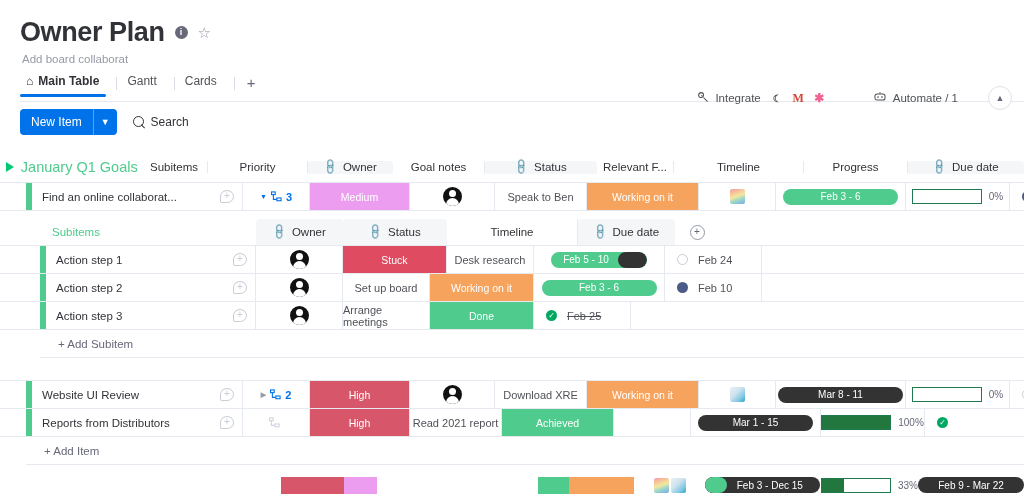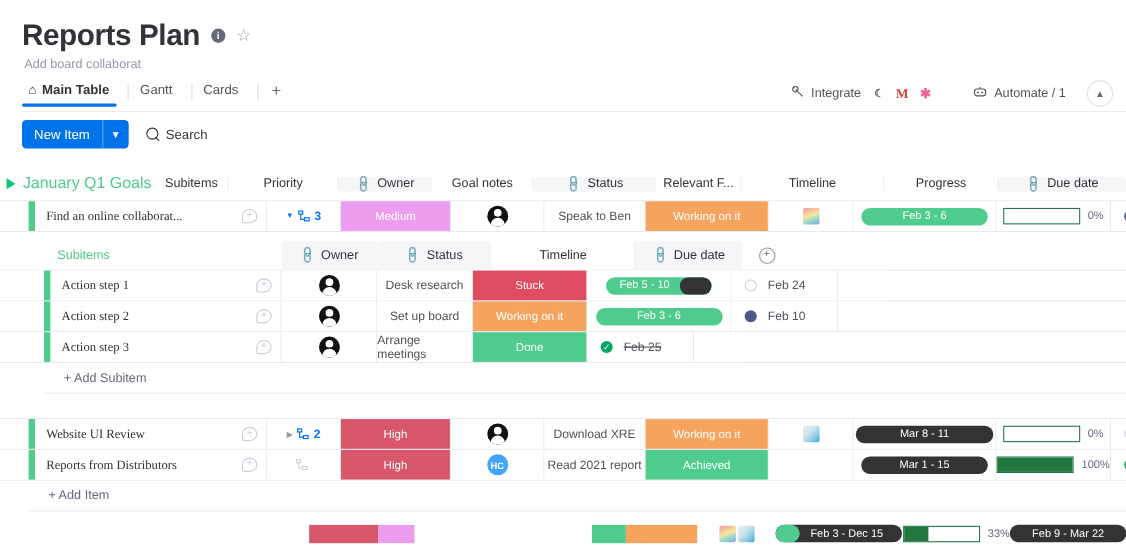--- a/index.html
+++ b/index.html
@@ -36,22 +36,22 @@
     content: ""; position: absolute; left: 0; right: 10px; bottom: 0;
     height: 2.5px; background: #0073ea; border-radius: 2px;
   }
   .tab-sep { width: 1px; height: 13px; background: #d9dce5; margin: 0 4px 7px 0; }
   .tab .home { font-size: 12px; }
   .tab-add { font-size: 15px; color: #676879; padding: 0 8px 6px 8px; }
   .tabs-rule { position: absolute; left: 20px; right: 0; top: 101px; height: 1px; background: #e6e9ef; }
 
   
   .hdr-right {
-    position: absolute; right: 12px; top: 73px;
-    display: flex; align-items: center; gap: 5px; font-size: 11.5px; color: #505258;
+    position: absolute; right: 12px; top: 86px;
+    display: flex; align-items: center; gap: 16px; font-size: 11.5px; color: #505258;
   }
   .integrate { display: flex; align-items: center; gap: 5px; padding-right: 8px; }
   .int-icons { display: flex; align-items: center; gap: 2px; margin-left: 2px; }
   .int-ic {
     width: 19px; height: 19px; border-radius: 50%;
     display: flex; align-items: center; justify-content: center;
     font-size: 10px; font-weight: 700;
   }
   .int-moon { color: #4b4b4b; }
   .int-m { color: #d44638; font-family: "Liberation Serif", serif; font-size: 12px; }
@@ -112,21 +112,21 @@
   .acc { width: 6px; background: #4ecb8d; flex: none; }
   .acc.pale { background: #b4e9cc; }
   .lpad { flex: none; background: #fff; }
 
   
   .namecell {
     display: flex; align-items: center; justify-content: space-between;
     padding: 0 8px 0 10px; font-size: 11.5px; color: #323338;
     border-right: 1px solid #e6e9ef; background: #fff; flex: none;
   }
-  .namecell .txt { white-space: nowrap; overflow: hidden; text-overflow: ellipsis; font-family: Liberation Serif, serif; }
+  .namecell .txt { white-space: nowrap; overflow: hidden; text-overflow: ellipsis; }
   .chat-ic {
     width: 14px; height: 13px; border: 1.3px solid #c9cdd6; border-radius: 50% 50% 50% 2px;
     position: relative; display: flex; align-items: center; justify-content: center;
     font-size: 10px; color: #c9cdd6; line-height: 1;
   }
   .chat-ic span { margin-top: -1px; }
 
   
   .subcnt { display: flex; align-items: center; justify-content: center; gap: 4px; font-size: 11px; color: #0073ea; font-weight: 700; }
   .subcnt .tri { font-size: 7px; color: #0073ea; }
@@ -198,21 +198,21 @@
   .sumbar { height: 17px; display: flex; overflow: hidden; }
   .sumbar .s { height: 100%; }
 </style>
 </head>
 <body>
 
 <div class="board">
 
   <div class="hdr">
     <div class="title-row">
-      <div class="board-title">Reports Plan</div>
+      <div class="board-title">Owner Plan</div>
       <div class="info-dot">i</div>
       <div class="star-ic">☆</div>
     </div>
     <div class="board-desc">Add board collaborat</div>
 
     <div class="tabs">
       <div class="tab active">
         <span class="home">⌂</span>
         <span>Main Table</span>
       </div>
@@ -387,24 +387,24 @@
           <span class="chat-ic">
               <span>+</span>
             </span>
         </div>
         <div class="cell" style="width:87px">
           <span class="av">
               <span class="head"></span>
               <span class="body"></span>
             </span>
         </div>
-        <div class="cell" style="width:87px;color:#505258">Desk research</div>
         <div class="cell" style="width:104px;padding:0">
           <span class="tag" style="background:#df4b60">Stuck</span>
         </div>
+        <div class="cell" style="width:87px;color:#505258">Desk research</div>
         <div class="cell" style="width:131px">
           <span class="tl green" style="width:96px">
             <span class="seg-dark" style="width:30%"></span>
             <span class="lbl" style="margin-right:26px">Feb 5 - 10</span>
           </span>
         </div>
         <div class="cell due" style="width:97px">
           <span class="dot empty"></span>
           <span class="dt">Feb 24</span>
         </div>
@@ -551,23 +551,20 @@
             <rect x="0.6" y="1" width="4" height="3"></rect>
               <rect x="6.4" y="7.6" width="4.6" height="3"></rect>
             <path d="M2.6 4 V9.1 H6.4"></path>
           </svg>
         </span>
         <span></span>
       </div>
       <div class="cell" style="width:100px;padding:0">
         <span class="tag" style="background:#d8566a">High</span>
       </div>
-      <div class="cell" style="width:85px">
-        <span class="av initials">HC</span>
-      </div>
       <div class="cell" style="width:92px;color:#505258">Read 2021 report</div>
       <div class="cell" style="width:112px;padding:0">
         <span class="tag" style="background:#4ecb8d">Achieved</span>
       </div>
       <div class="cell" style="width:77px"></div>
       <div class="cell" style="width:130px">
         <span class="tl dark" style="width:115px">
           <span class="lbl">Mar 1 - 15</span>
         </span>
       </div>

